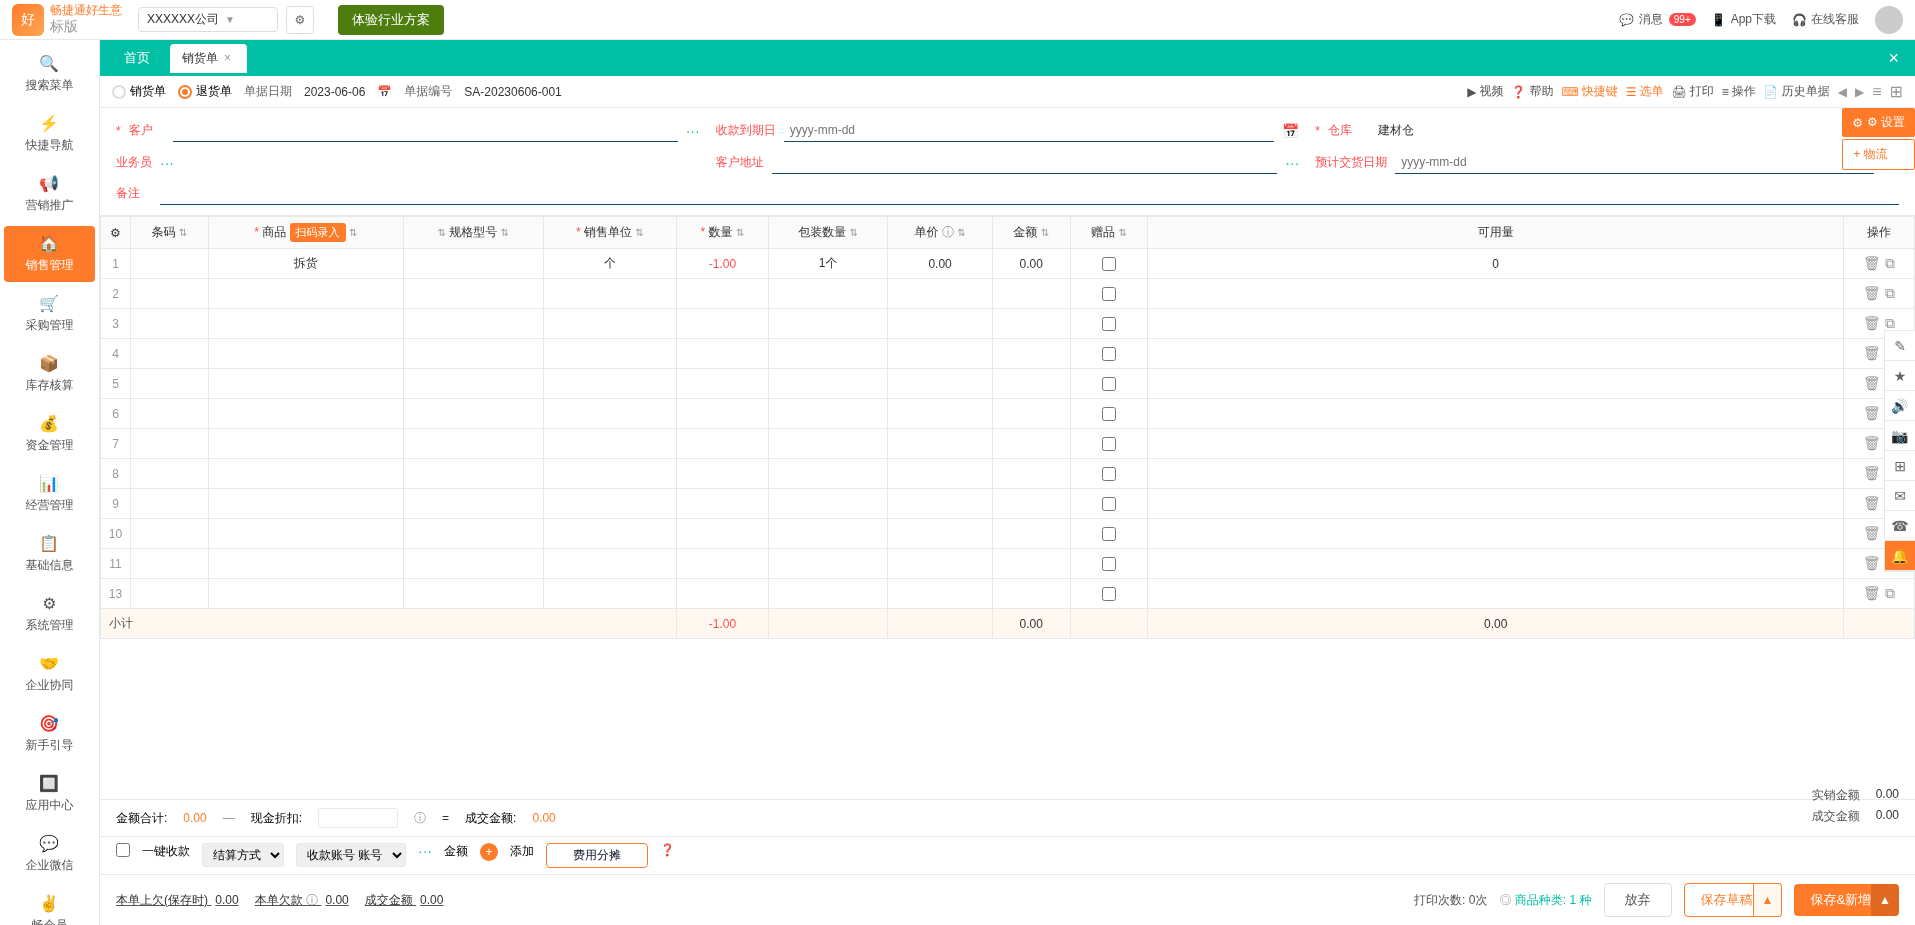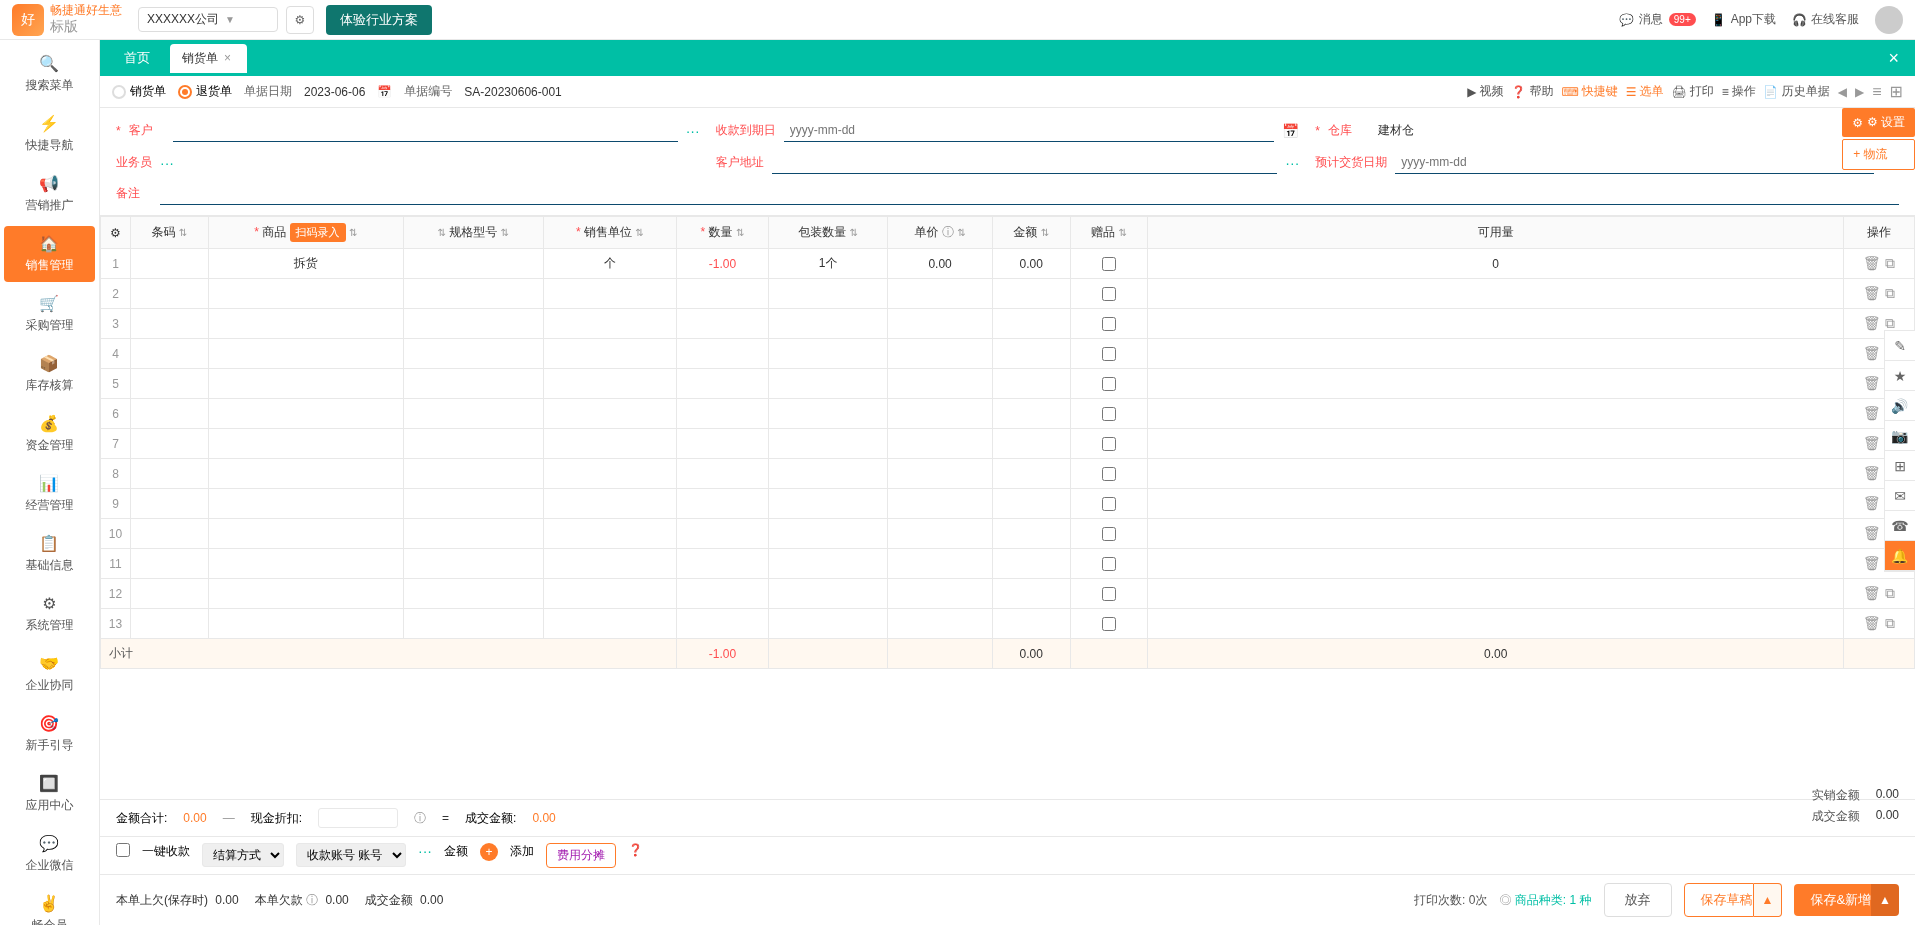--- a/index.html
+++ b/index.html
@@ -13,21 +13,21 @@
     .company-select {
       display: flex; align-items: center; border: 1px solid #ddd; border-radius: 4px;
       padding: 3px 8px; cursor: pointer; min-width: 140px; gap: 6px; color: #333; text-align: center;
     }
     .company-select .chevron { color: #999; font-size: 10px; }
     .gear-btn {
       margin-left: 8px; width: 28px; height: 28px; display: flex; align-items: center;
       justify-content: center; border: 1px solid #ddd; border-radius: 4px; cursor: pointer; color: #666;
     }
     .trial-btn {
-      margin-left: 12px; background: #0f766e; color: #fff; border: none; border-radius: 4px;
+      margin-left: 24px; background: #4d7c0f; color: #fff; border: none; border-radius: 4px;
       padding: 6px 14px; cursor: pointer; font-size: 13px;
     }
     .top-right {
       margin-left: auto; display: flex; align-items: center; gap: 16px;
     }
     .top-right-item { display: flex; align-items: center; gap: 4px; cursor: pointer; color: #555; }
     .badge {
       background: #ff4d4f; color: #fff; border-radius: 10px; padding: 1px 5px;
       font-size: 10px; margin-left: 2px;
     }
@@ -169,30 +169,30 @@
     .payment-btn {
       background: #fff; border: 1px solid #ff7b29; color: #ff7b29; padding: 3px 10px;
       border-radius: 4px; cursor: pointer; font-size: 12px;
     }
     .add-btn {
       background: #ff7b29; color: #fff; border: none; border-radius: 50%;
       width: 18px; height: 18px; display: flex; align-items: center; justify-content: center;
       cursor: pointer; font-size: 12px;
     }
     .fee-btn {
-      border: 1px solid #ff7b29; color: #a21caf; background: #fff;
-      padding: 3px 10px; border-radius: 4px; cursor: pointer;
+      border: 1px solid #ff7b29; color: #0f172a; background: #fff;
+      padding: 3px 26px; border-radius: 4px; cursor: pointer;
     }
 
     
     .bottom-bar {
       padding: 8px 16px; background: #fff; border-top: 1px solid #e8e8e8;
       display: flex; align-items: center; gap: 16px;
     }
-    .bottom-info { color: #555; }
+    .bottom-info { color: #555; text-decoration: underline; }
     .bottom-info span { color: #333; font-weight: 500; }
     .bottom-right { margin-left: auto; display: flex; align-items: center; gap: 12px; }
     .print-info { color: #555; }
     .product-type { color: #555; }
     .product-type span { color: #00bfa5; cursor: pointer; }
     .discard-btn {
       background: #fff; border: 1px solid #ddd; color: #555; padding: 7px 20px;
       border-radius: 4px; cursor: pointer; font-size: 13px;
     }
     .save-draft-btn {
@@ -723,43 +723,20 @@
       <td></td>
       <td>
         <div class="action-icons">
           <span class="action-icon">🗑</span>
           <span class="action-icon">⧉</span>
         </div>
       </td>
     </tr>
             <tr>
       <td><span class="row-num">11</span></td>
-      <td></td>
-      <td></td>
-      <td></td>
-      <td></td>
-      <td style="color:#333"></td>
-      <td></td>
-      <td></td>
-      <td></td>
-      <td>
-                <div class="checkbox-cell">
-                  <input type="checkbox" style="">
-                </div>
-              </td>
-      <td></td>
-      <td>
-        <div class="action-icons">
-          <span class="action-icon">🗑</span>
-          <span class="action-icon">⧉</span>
-        </div>
-      </td>
-    </tr>
-            <tr>
-      <td><span class="row-num">12</span></td>
       <td></td>
       <td></td>
       <td></td>
       <td></td>
       <td style="color:#333"></td>
       <td></td>
       <td></td>
       <td></td>
       <td>
                 <div class="checkbox-cell">

